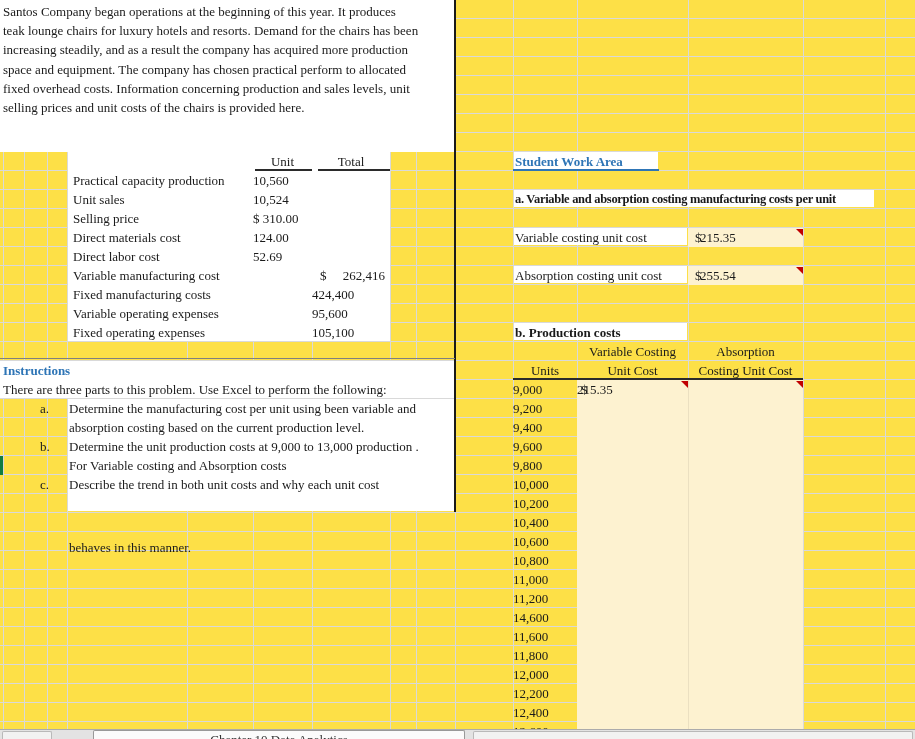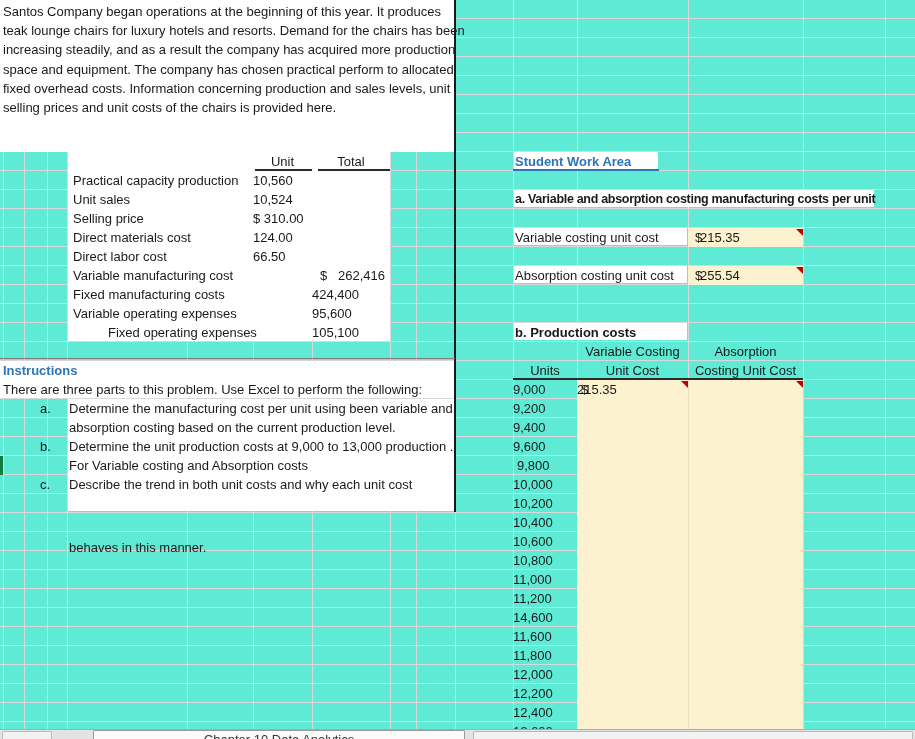--- a/index.html
+++ b/index.html
@@ -1,19 +1,19 @@
 <!DOCTYPE html>
 <html><head>
 <meta charset="utf-8">
 <style>
   html,body{margin:0;padding:0;background:#fff;}
   #sheet{
     position:relative;width:915px;height:739px;overflow:hidden;
-    font-family:Liberation Sans, sans-serif;font-size:13px;color:#1a1a1a;
-    background:#5eead4;
+    font-family:Liberation Serif, serif;font-size:13px;color:#1a1a1a;
+    background:#fde047;
   }
   .abs{position:absolute;}
   .cell{position:absolute;height:19px;line-height:19px;white-space:nowrap;}
   .r{text-align:left;}
   .c{text-align:center;}
   .b{font-weight:bold;}
   .blue{color:#2E75B6;font-weight:bold;}
   .vline{position:absolute;width:1px;background:#D9D9D9;}
   .hgrid{position:absolute;left:0;top:0;width:915px;height:729px;
     background:repeating-linear-gradient(to bottom,transparent 0px,transparent 18px,#D9D9D9 18px,#D9D9D9 19px);}
@@ -84,31 +84,31 @@
 
   <div class="cell" style="left:73px;top:171px;">Practical capacity production</div>
   <div class="cell r" style="left:253px;top:171px;width:55px;">10,560</div>
   <div class="cell" style="left:73px;top:190px;">Unit sales</div>
   <div class="cell r" style="left:253px;top:190px;width:55px;">10,524</div>
   <div class="cell" style="left:73px;top:209px;">Selling price</div>
   <div class="cell r" style="left:253px;top:209px;width:55px;">$ 310.00</div>
   <div class="cell" style="left:73px;top:228px;">Direct materials cost</div>
   <div class="cell r" style="left:253px;top:228px;width:55px;">124.00</div>
   <div class="cell" style="left:73px;top:247px;">Direct labor cost</div>
-  <div class="cell r" style="left:253px;top:247px;width:55px;">66.50</div>
+  <div class="cell r" style="left:253px;top:247px;width:55px;">52.69</div>
   <div class="cell" style="left:73px;top:266px;">Variable manufacturing cost</div>
   <div class="cell" style="left:320px;top:266px;width:65px;display:flex;justify-content:space-between;">
     <span>$</span>
     <span>262,416</span>
   </div>
   <div class="cell" style="left:73px;top:285px;">Fixed manufacturing costs</div>
   <div class="cell r" style="left:312px;top:285px;width:73px;">424,400</div>
   <div class="cell" style="left:73px;top:304px;">Variable operating expenses</div>
   <div class="cell r" style="left:312px;top:304px;width:73px;">95,600</div>
-  <div class="cell" style="left:73px;top:323px;margin-left:35px;">Fixed operating expenses</div>
+  <div class="cell" style="left:73px;top:323px;">Fixed operating expenses</div>
   <div class="cell r" style="left:312px;top:323px;width:73px;">105,100</div>
 
   <div class="cell blue" style="left:3px;top:361px;">Instructions</div>
   <div class="cell" style="left:3px;top:380px;">There are three parts to this problem. Use Excel to perform the following:</div>
   <div class="cell" style="left:40px;top:399px;">a.</div>
   <div class="cell" style="left:69px;top:399px;">Determine the manufacturing cost per unit using been variable and</div>
   <div class="cell" style="left:69px;top:418px;">absorption costing based on the current production level.</div>
   <div class="cell" style="left:40px;top:437px;">b.</div>
   <div class="cell" style="left:69px;top:437px;">Determine the unit production costs at 9,000 to 13,000 production .</div>
   <div class="cell" style="left:69px;top:456px;">For Variable costing and Absorption costs</div>
@@ -138,21 +138,21 @@
 
   <div class="cell" style="left:581px;top:380px;">$</div>
   <div class="cell r" style="left:577px;top:380px;width:105px;">215.35</div>
   <div class="tri" style="left:681px;top:381px;"></div>
   <div class="tri" style="left:796px;top:381px;"></div>
 
   <div class="cell r" style="left:513px;top:380px;width:49px;">9,000</div>
   <div class="cell r" style="left:513px;top:399px;width:49px;">9,200</div>
   <div class="cell r" style="left:513px;top:418px;width:49px;">9,400</div>
   <div class="cell r" style="left:513px;top:437px;width:49px;">9,600</div>
-  <div class="cell r" style="left:497px;top:456px;width:49px;padding-left:20px;">9,800</div>
+  <div class="cell r" style="left:513px;top:456px;width:49px;">9,800</div>
   <div class="cell r" style="left:513px;top:475px;width:49px;">10,000</div>
   <div class="cell r" style="left:513px;top:494px;width:49px;">10,200</div>
   <div class="cell r" style="left:513px;top:513px;width:49px;">10,400</div>
   <div class="cell r" style="left:513px;top:532px;width:49px;">10,600</div>
   <div class="cell r" style="left:513px;top:551px;width:49px;">10,800</div>
   <div class="cell r" style="left:513px;top:570px;width:49px;">11,000</div>
   <div class="cell r" style="left:513px;top:589px;width:49px;">11,200</div>
   <div class="cell r" style="left:513px;top:608px;width:49px;">14,600</div>
   <div class="cell r" style="left:513px;top:627px;width:49px;">11,600</div>
   <div class="cell r" style="left:513px;top:646px;width:49px;">11,800</div>

